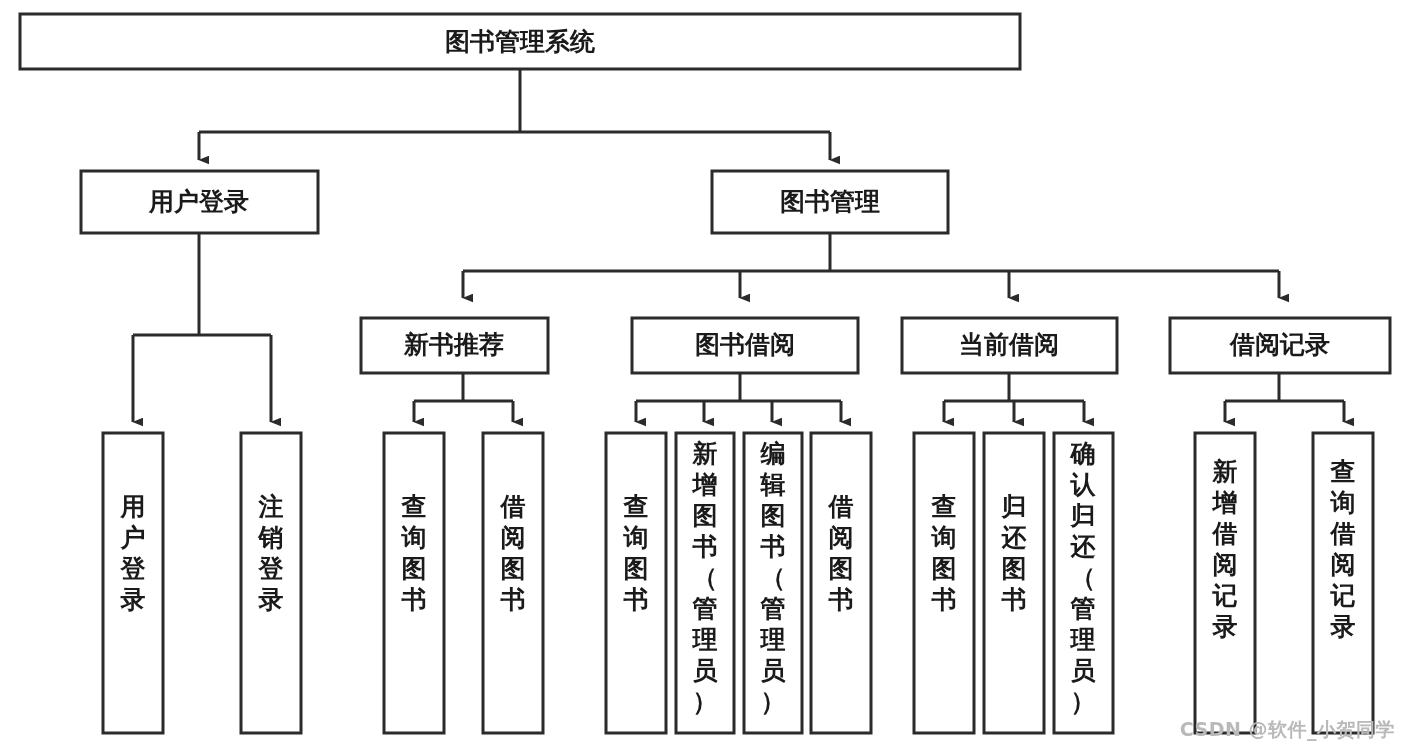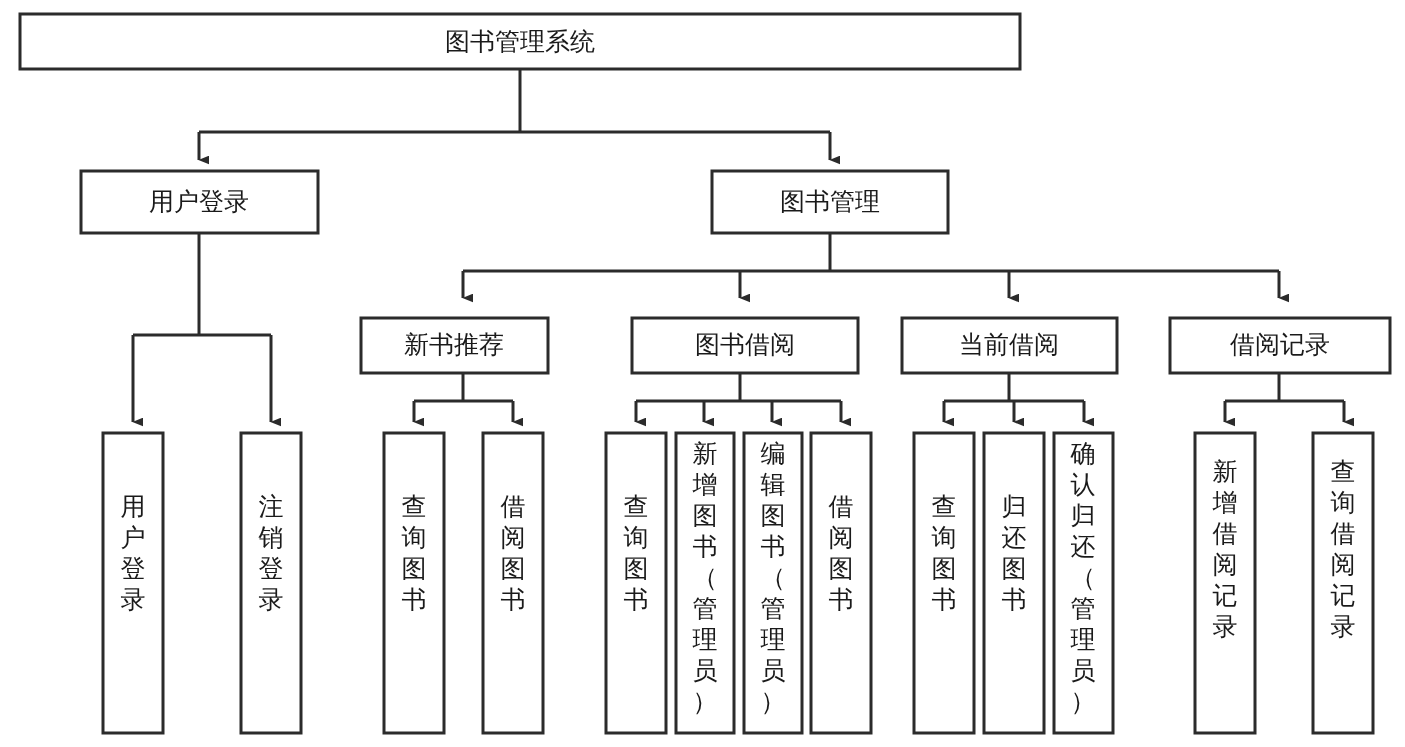--- a/index.html
+++ b/index.html
@@ -10,20 +10,21 @@
   body {
     width: 1405px;
     height: 747px;
     overflow: hidden;
     font-family: "DejaVu Sans", "Liberation Sans", sans-serif;
   }
   #diagram-root {
     position: relative;
     width: 1405px;
     height: 747px;
+    font-weight: bold;
   }
   svg#flow {
     position: absolute;
     left: 0;
     top: 0;
     width: 1405px;
     height: 747px;
   }
   .node-box {
     fill: #ffffff;
@@ -216,13 +217,14 @@
     <g>
       <rect class="leaf-box" x="1195" y="433" width="60" height="300"></rect>
       <text class="vlabel" x="1225" y="480"><tspan x="1225" y="480">新</tspan><tspan x="1225" y="511">增</tspan><tspan x="1225" y="542">借</tspan><tspan x="1225" y="573">阅</tspan><tspan x="1225" y="604">记</tspan><tspan x="1225" y="635">录</tspan></text>
     </g>
     <g>
       <rect class="leaf-box" x="1313" y="433" width="60" height="300"></rect>
       <text class="vlabel" x="1343" y="480"><tspan x="1343" y="480">查</tspan><tspan x="1343" y="511">询</tspan><tspan x="1343" y="542">借</tspan><tspan x="1343" y="573">阅</tspan><tspan x="1343" y="604">记</tspan><tspan x="1343" y="635">录</tspan></text>
     </g>
   </svg>
 
+  <div class="watermark">CSDN @软件_小贺同学</div>
 </div>
 
 </body></html>

